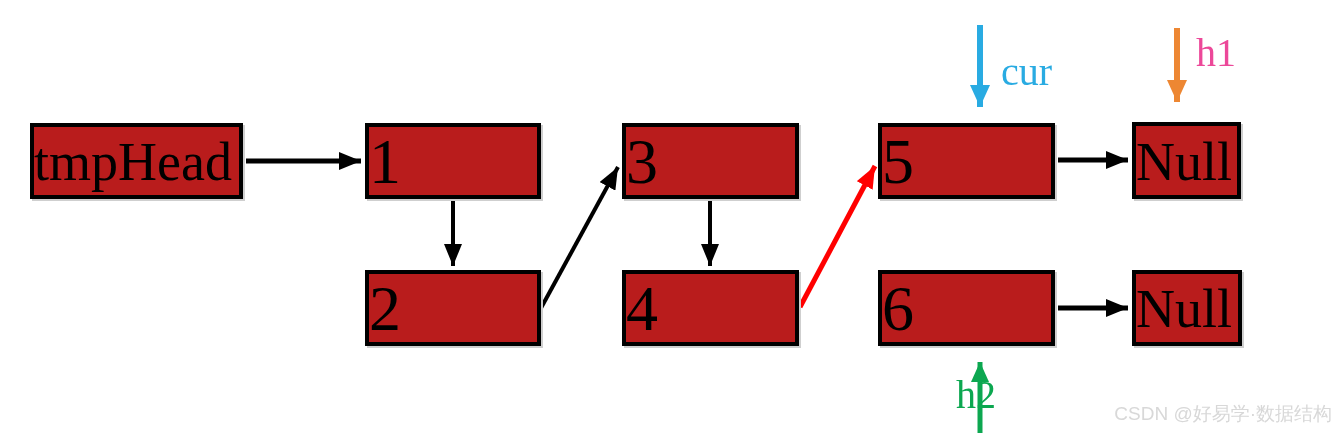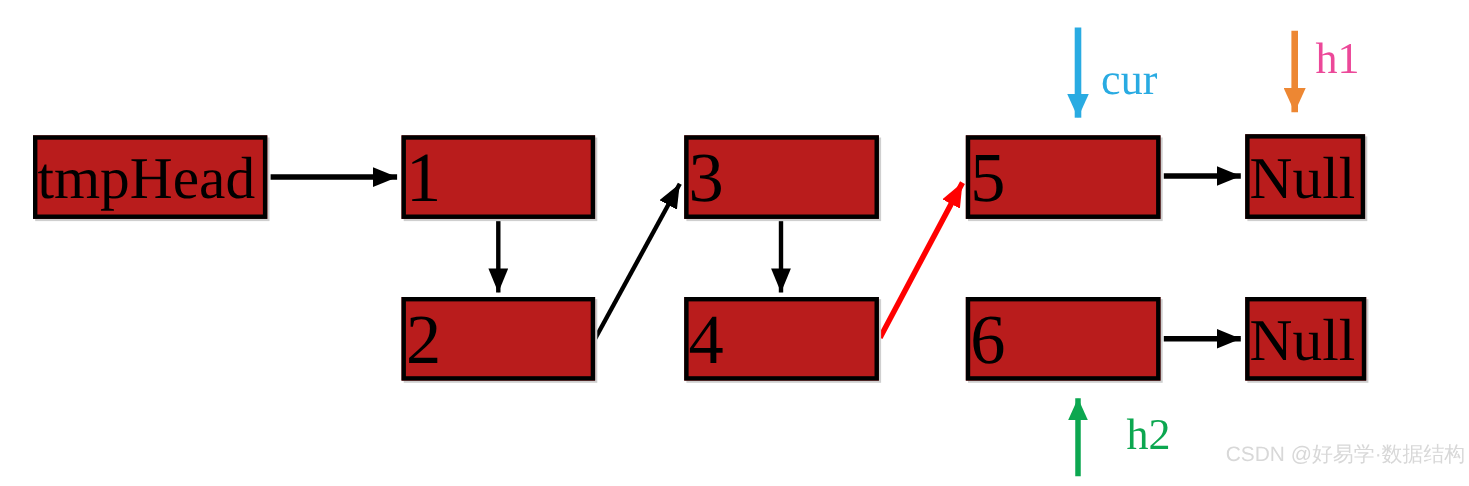--- a/index.html
+++ b/index.html
@@ -33,21 +33,21 @@
   .n-4       {left:622px; top:270px; width:177px; height:76px;}
   .n-6       {left:878px; top:270px; width:177px; height:76px;}
   .n-nullbot {left:1132px;top:270px; width:110px; height:76px;}
   .ptr-label{
     position:absolute;
     font-size:40px;line-height:1.1;
     white-space:nowrap;
   }
   .lbl-cur{left:1001px;top:30px;margin-top:20px;}
   .lbl-h1 {left:1196px;top:31px;}
-  .lbl-h2 {left:1024px;top:373px;}
+  .lbl-h2 {left:956px;top:373px;}
   .watermark{
     position:absolute;
     right:3px;top:404px;
     font-family:"Liberation Sans", sans-serif;
     font-size:19px;line-height:1.1;
     white-space:nowrap;
   }
 </style>
 </head>
 <body>

